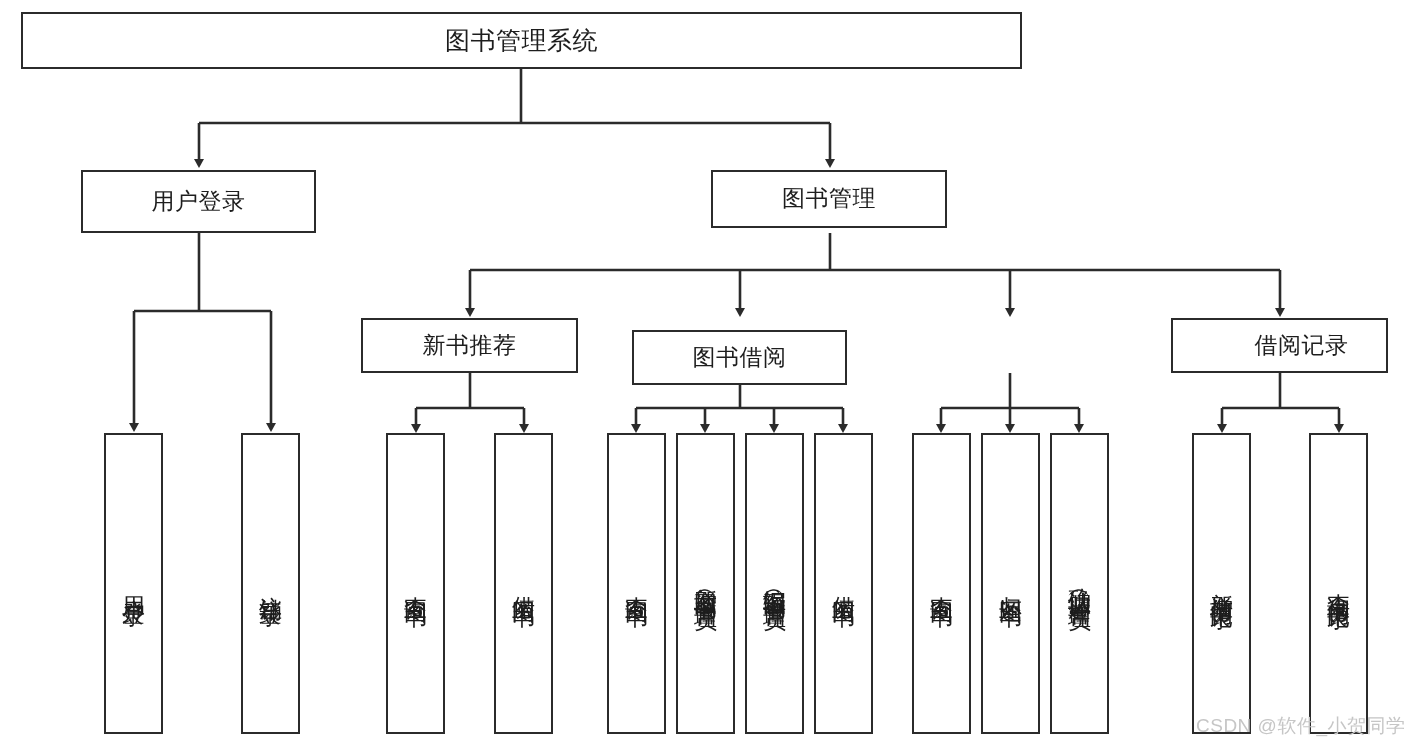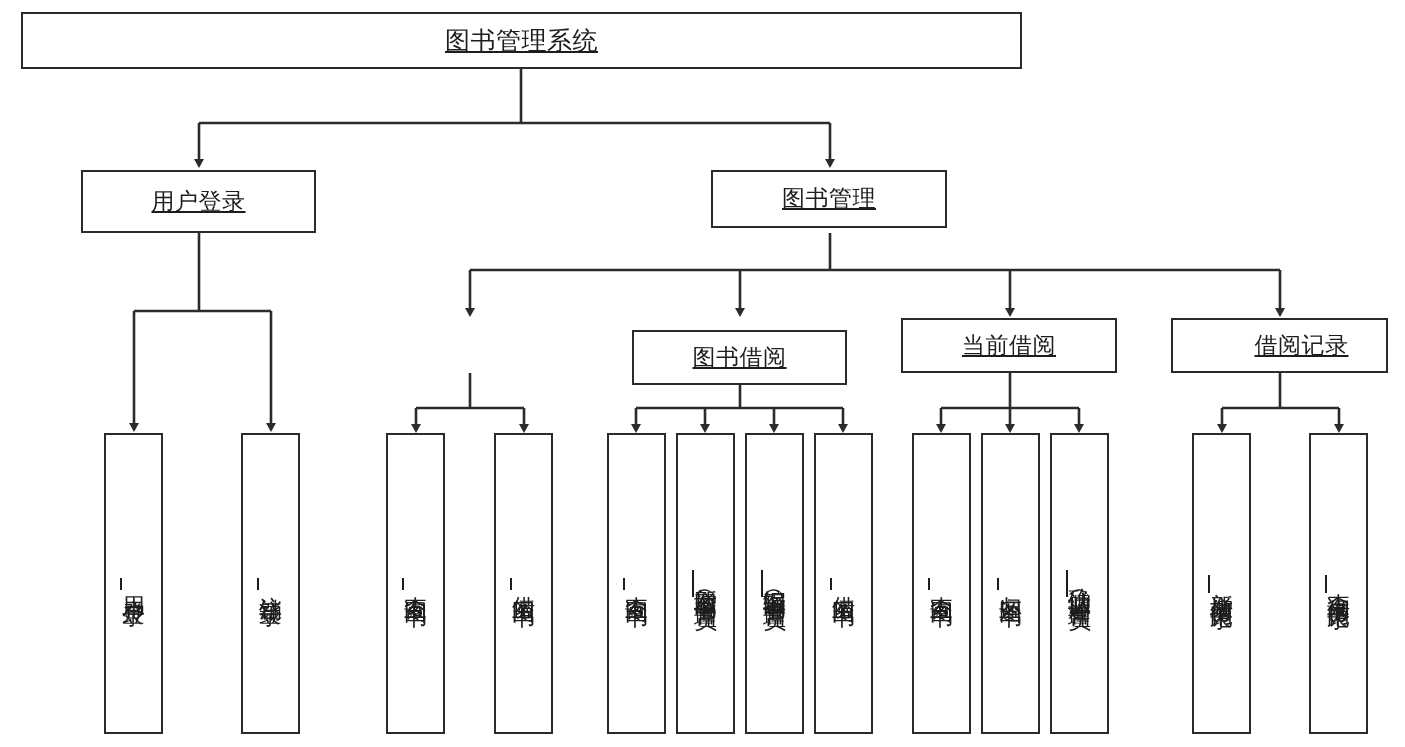--- a/index.html
+++ b/index.html
@@ -29,21 +29,20 @@
   .node {
     position: absolute;
     box-sizing: border-box;
     background: #ffffff;
     border: 2px solid #2b2b2b;
     display: flex;
     align-items: center;
     justify-content: center;
     color: #1d1d1d;
     overflow: hidden;
-    text-decoration: underline;
   }
   .node-h {
     
     font-size: 23px;
     letter-spacing: 0.5px;
     line-height: 1.1;
   }
   .node-title {
     font-size: 25px;
   }
@@ -128,24 +127,24 @@
       <path d="M1339,408 L1339,425" marker-end="url(#arrowhead)"></path>
     </g>
   </svg>
 
   <div class="node node-h node-title" style="left:21px; top:12px; width:1001px; height:57px;">图书管理系统</div>
 
   <div class="node node-h" style="left:81px; top:170px; width:235px; height:63px;">用户登录</div>
 
   <div class="node node-h" style="left:711px; top:170px; width:236px; height:58px;">图书管理</div>
 
+  <div class="node node-h" style="left:361px; top:318px; width:217px; height:55px;">新书推荐</div>
 
   <div class="node node-h" style="left:632px; top:318px; width:215px; height:55px;margin-top:12px;">图书借阅</div>
 
-  <div class="node node-h" style="left:901px; top:318px; width:216px; height:55px;">当前借阅</div>
 
   <div class="node node-h" style="left:1171px; top:318px; width:217px; height:55px;padding-left:44px;">借阅记录</div>
 
   <div class="node node-v" style="left:104px; top:433px; width:59px; height:301px;">
     <span class="vtext">用户登录</span>
   </div>
 
   <div class="node node-v" style="left:241px; top:433px; width:59px; height:301px;">
     <span class="vtext">注销登录</span>
   </div>
@@ -187,14 +186,15 @@
   </div>
 
   <div class="node node-v" style="left:1192px; top:433px; width:59px; height:301px;">
     <span class="vtext">新增借阅记录</span>
   </div>
 
   <div class="node node-v" style="left:1309px; top:433px; width:59px; height:301px;">
     <span class="vtext">查询借阅记录</span>
   </div>
 
+  <div class="watermark" style="left:1196px; top:713px;">CSDN @软件_小贺同学</div>
 
 </div>
 
 </body></html>

